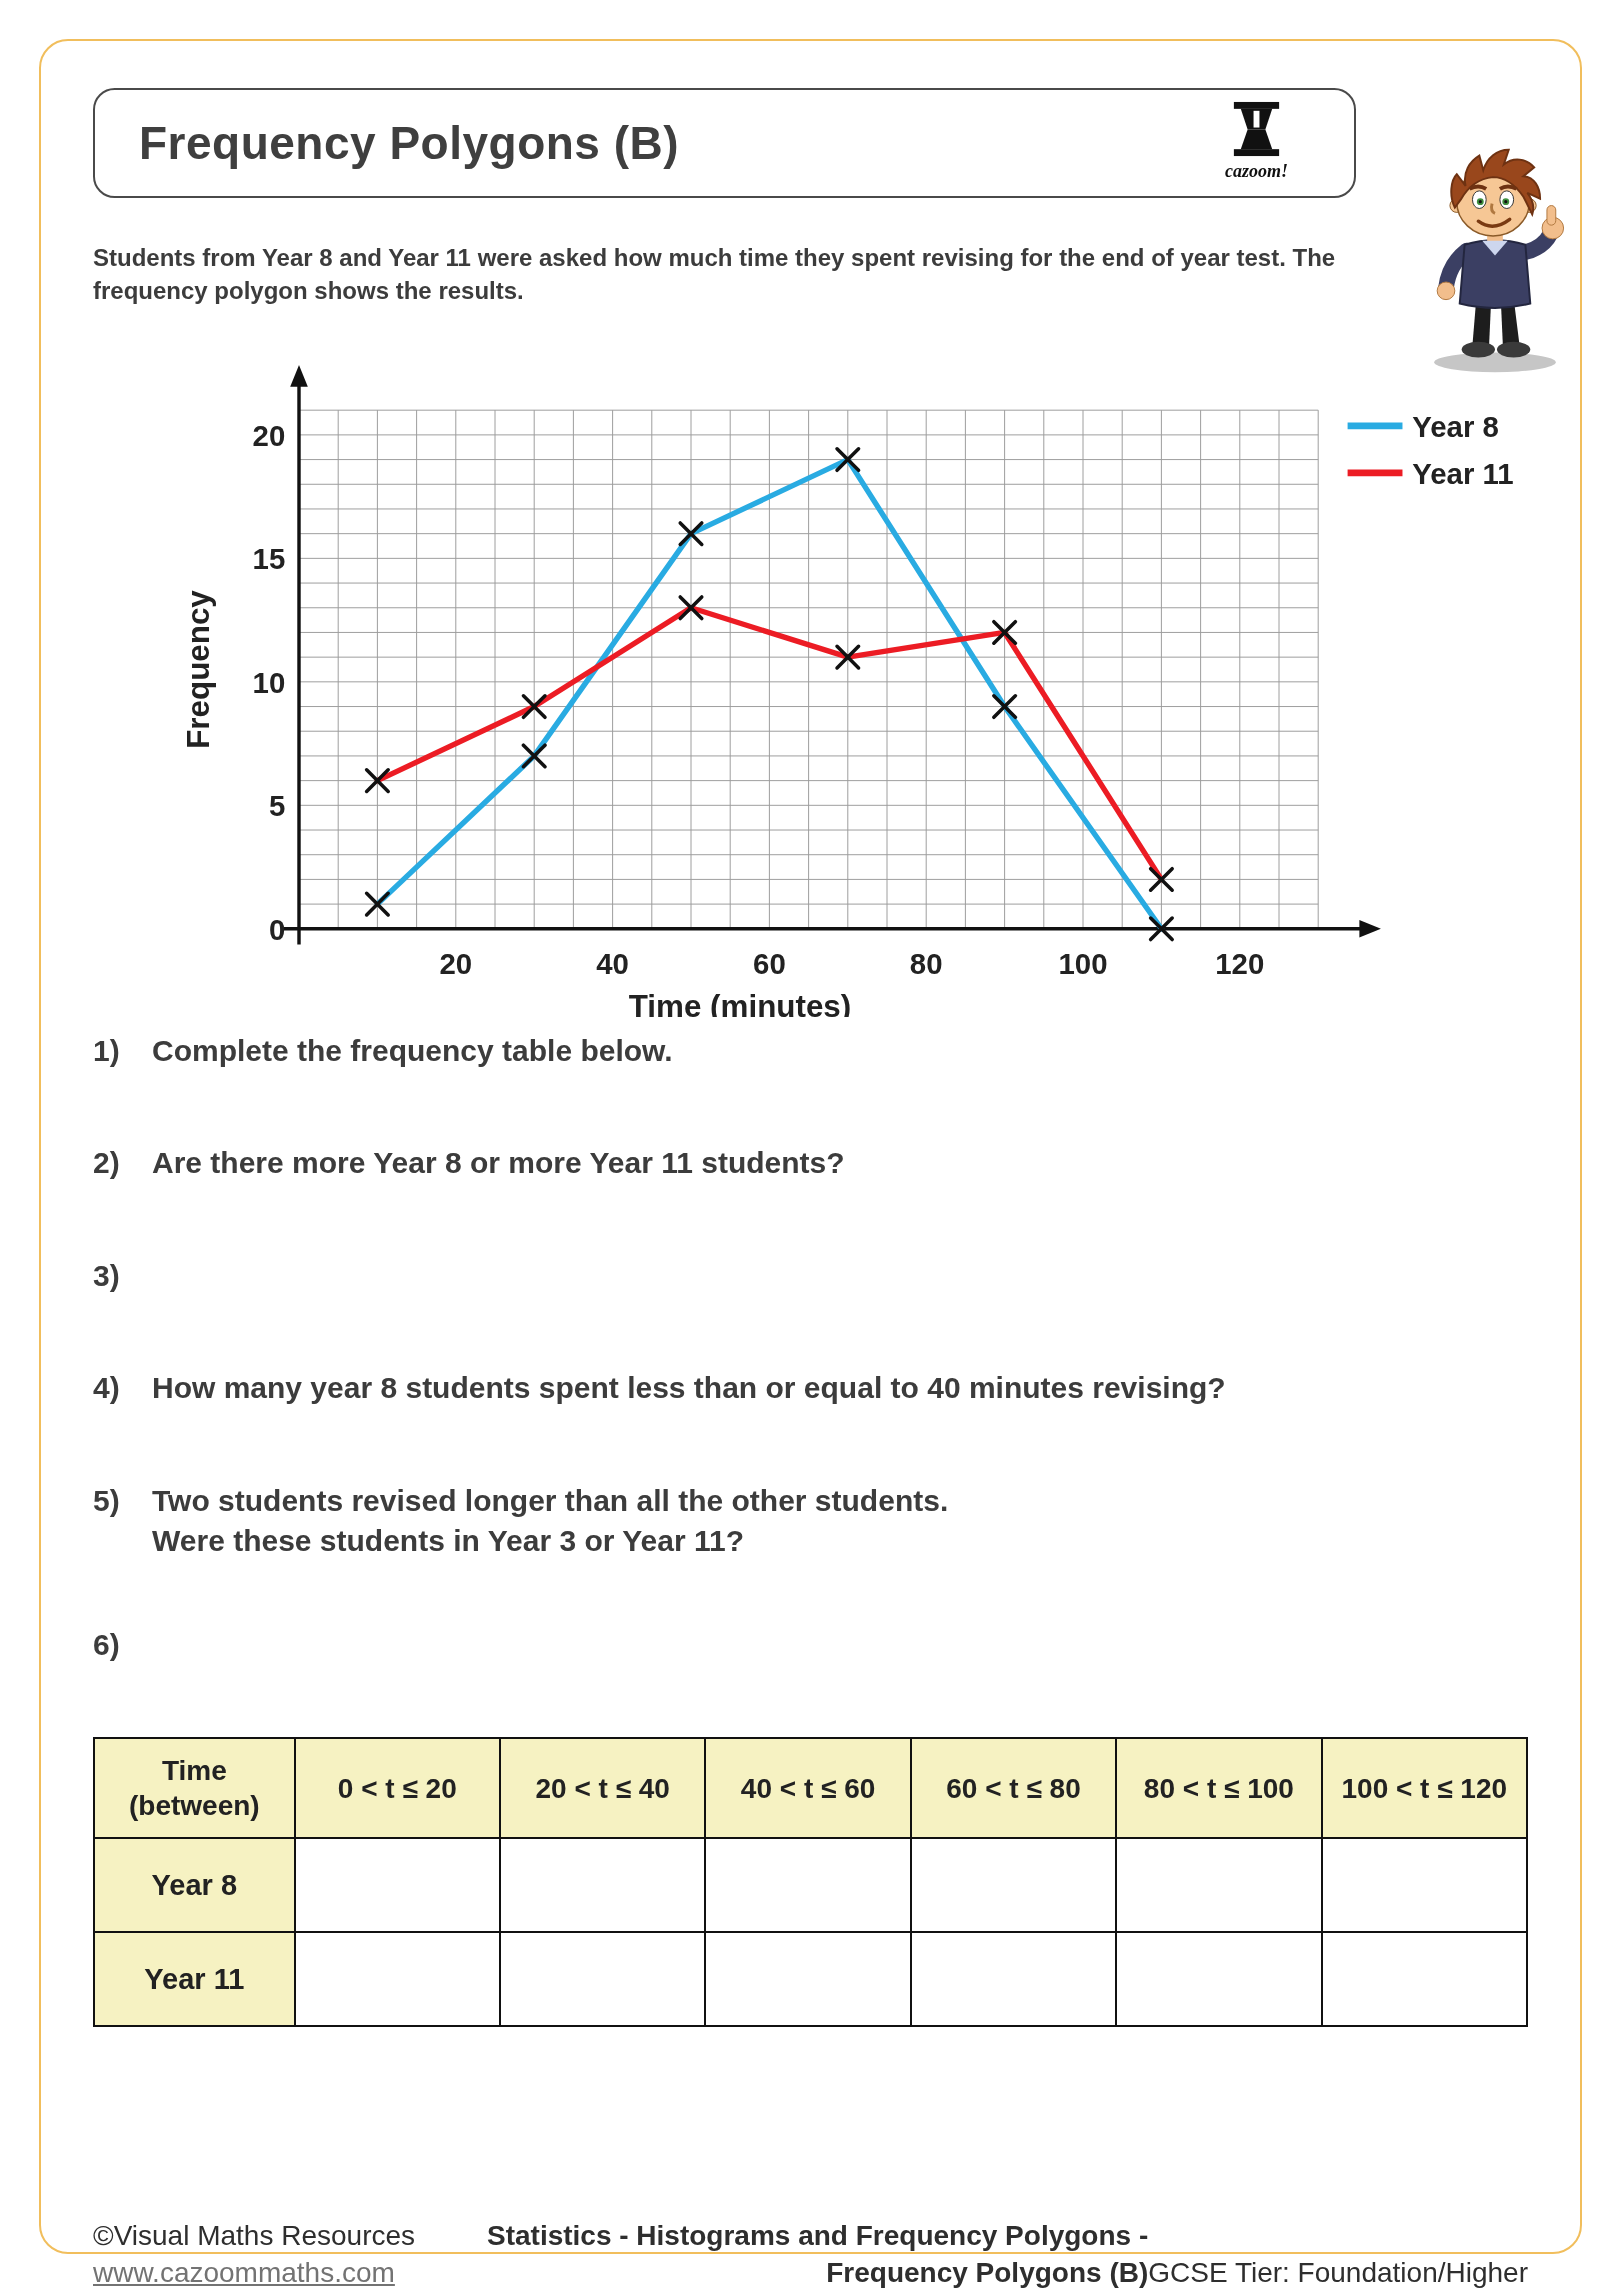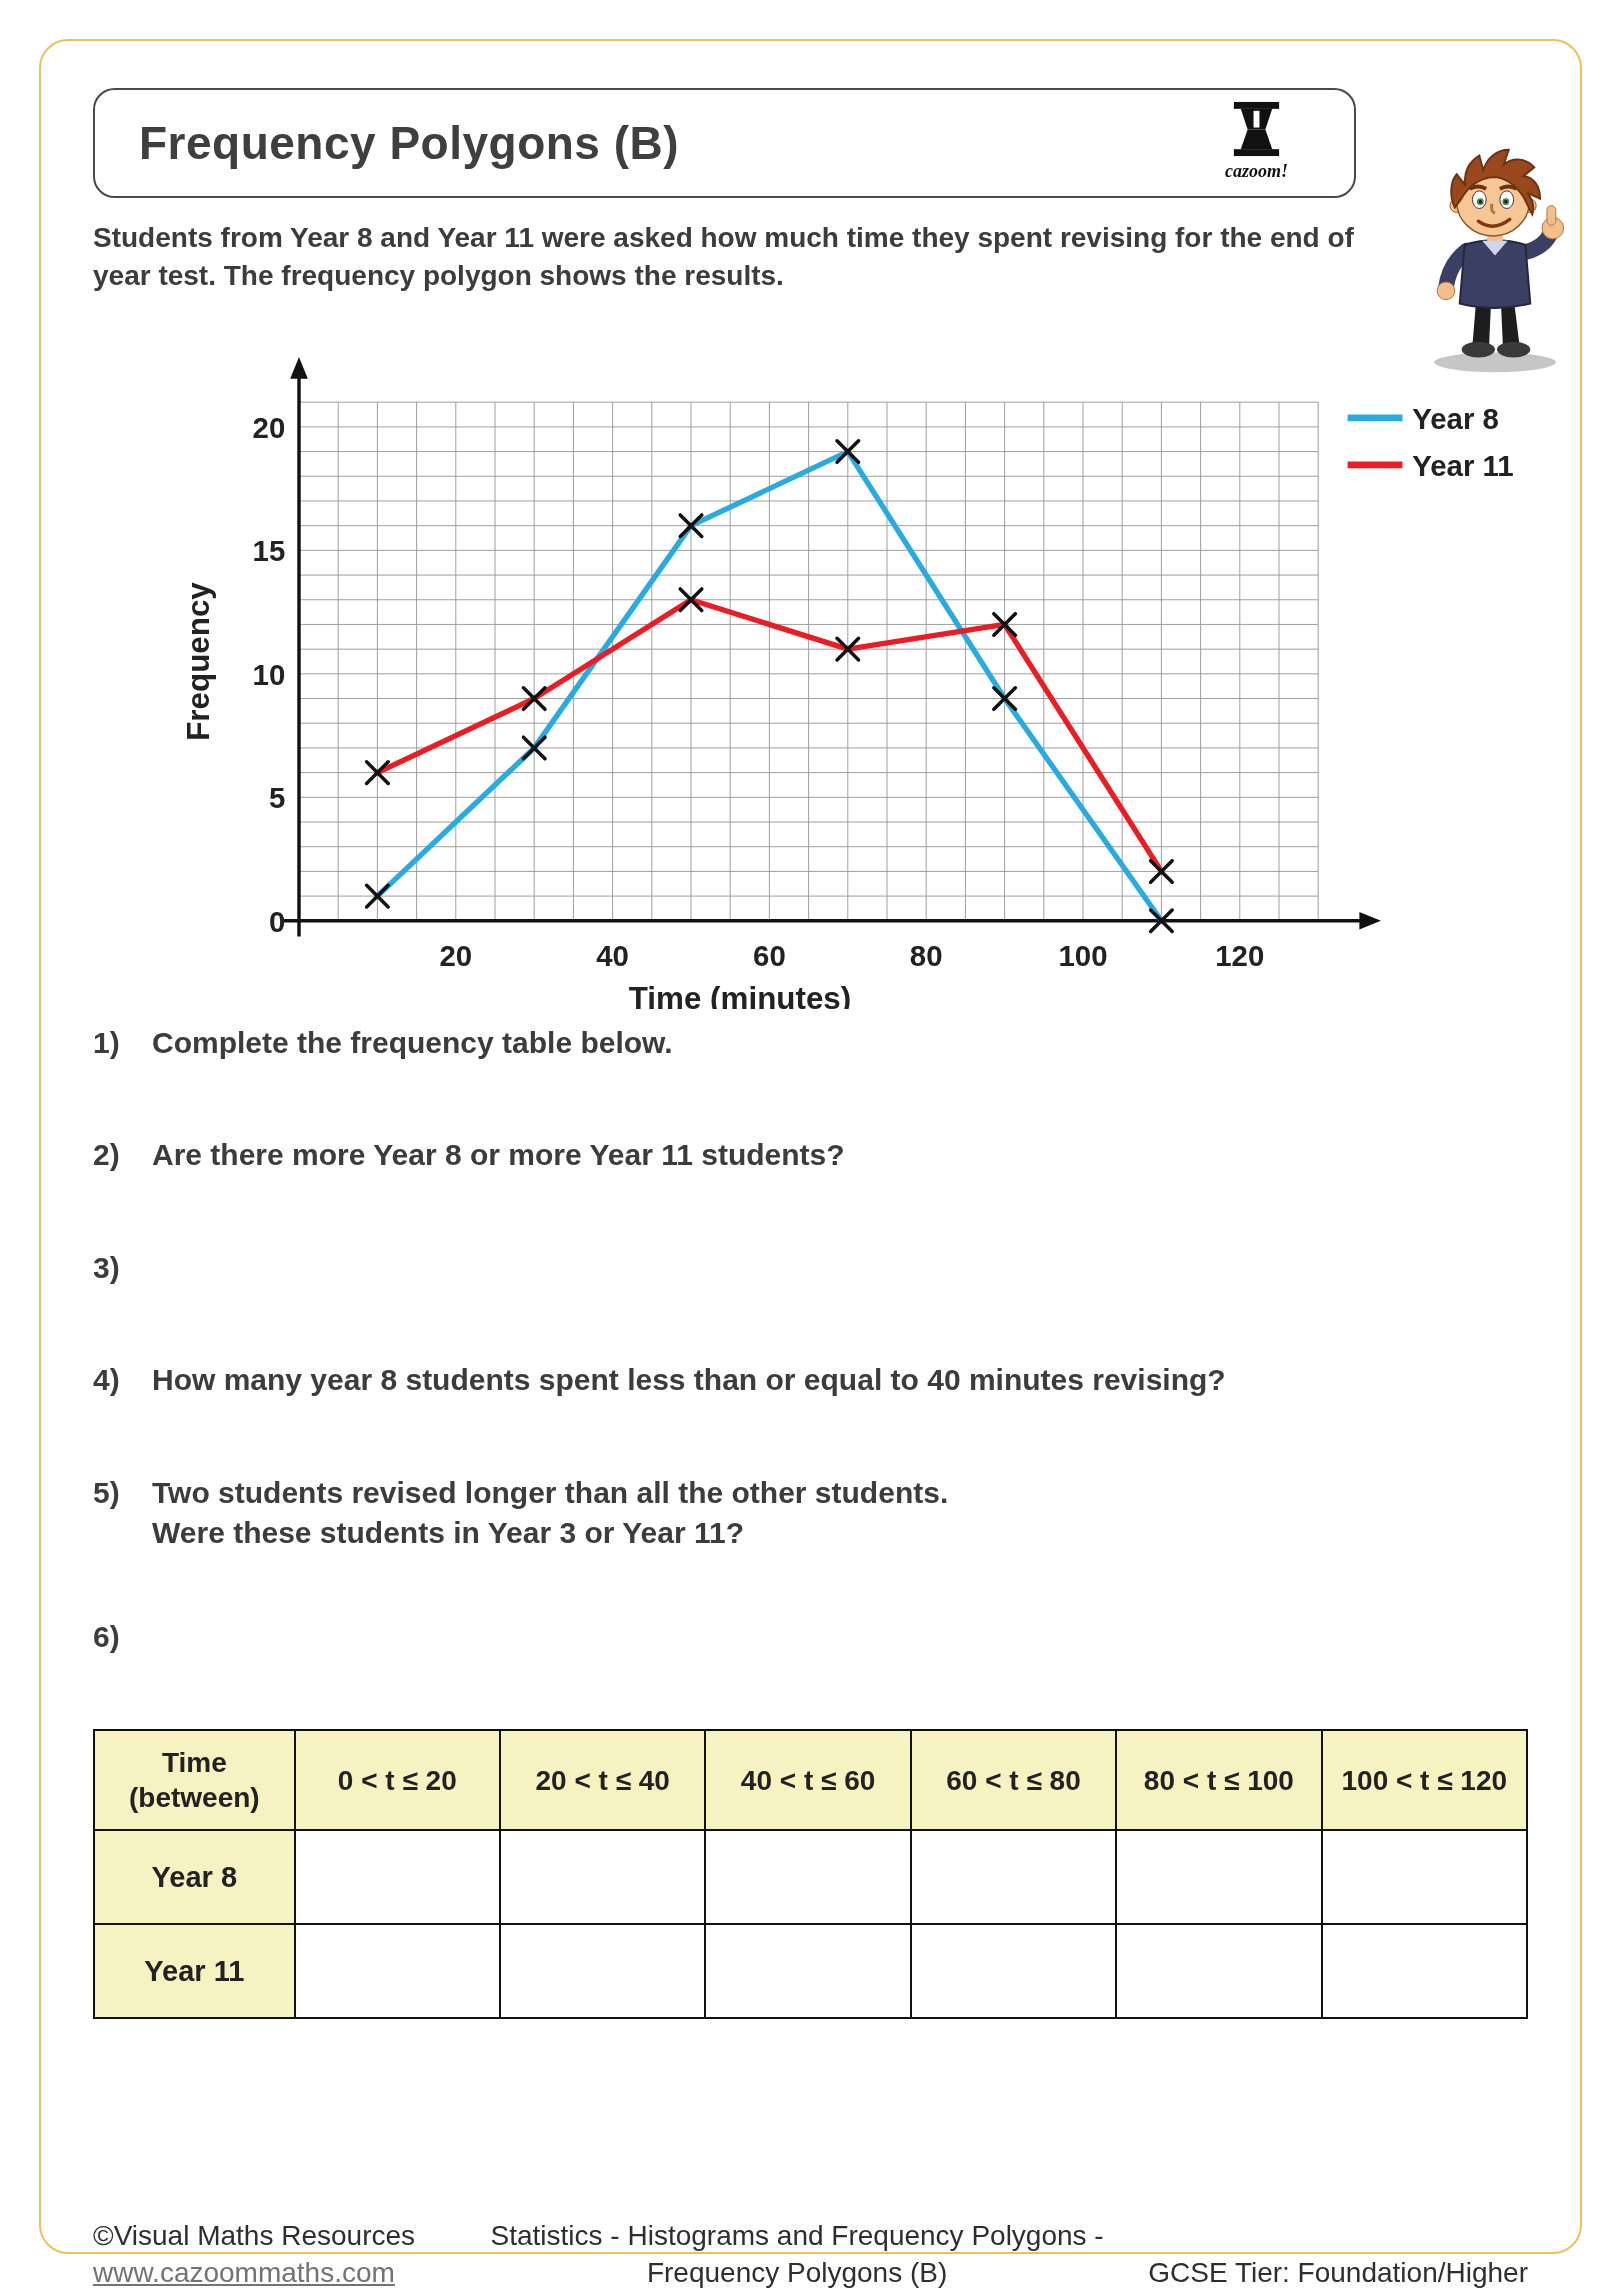--- a/index.html
+++ b/index.html
@@ -24,22 +24,22 @@
   .page-title{font-size:46px;font-weight:bold;color:#3f3f3f;letter-spacing:0.5px;}
   .brand{position:absolute;right:34px;top:9.8px;width:127px;text-align:center;}
   .brand-word{
     font-family:"Liberation Serif","DejaVu Serif",serif;
     font-style:italic;font-weight:bold;font-size:18px;color:#111;margin-top:-2px;
   }
   .mascot{position:absolute;top:47px;right:-71px;width:208px;height:245px;z-index:5;}
 
   
   .intro{
-    margin-top:21px;max-width:1304px;
-    font-size:28px;font-weight:bold;line-height:1.36;color:#3c3c3c;
+    margin-top:44px;max-width:1304px;
+    font-size:24px;font-weight:bold;line-height:1.36;color:#3c3c3c;
   }
 
   
   .chart-fig{margin:17.6px 0 13.7px 59px;width:1372px;}
   .chart-fig svg{display:block;}
   svg text{font-family:"Liberation Sans","DejaVu Sans",sans-serif;}
 
   
   .questions{margin-top:13.7px;}
   .question{display:flex;margin-bottom:72px;font-weight:bold;font-size:30px;color:#3c3c3c;line-height:1.35;}
@@ -59,21 +59,21 @@
   .freq-table col.c0{width:14%;}
 
   
   .footer{
     position:absolute;left:93px;right:93px;bottom:2px;
     display:flex;justify-content:space-between;align-items:flex-end;
     font-size:28px;color:#2e2e2e;line-height:1.3;
   }
   .footer-left{min-width:353px;}
   .footer-link{color:#737373;text-decoration:underline;cursor:pointer;}
-  .footer-center{text-align:center;flex:1;}
+  .footer-center{text-align:right;flex:1;font-weight:bold;}
   .footer-right{min-width:353px;text-align:right;}
 </style>
 </head>
 <body>
 
 <div class="page-border"></div>
 
 <div class="content">
 
   <div class="header-box">

